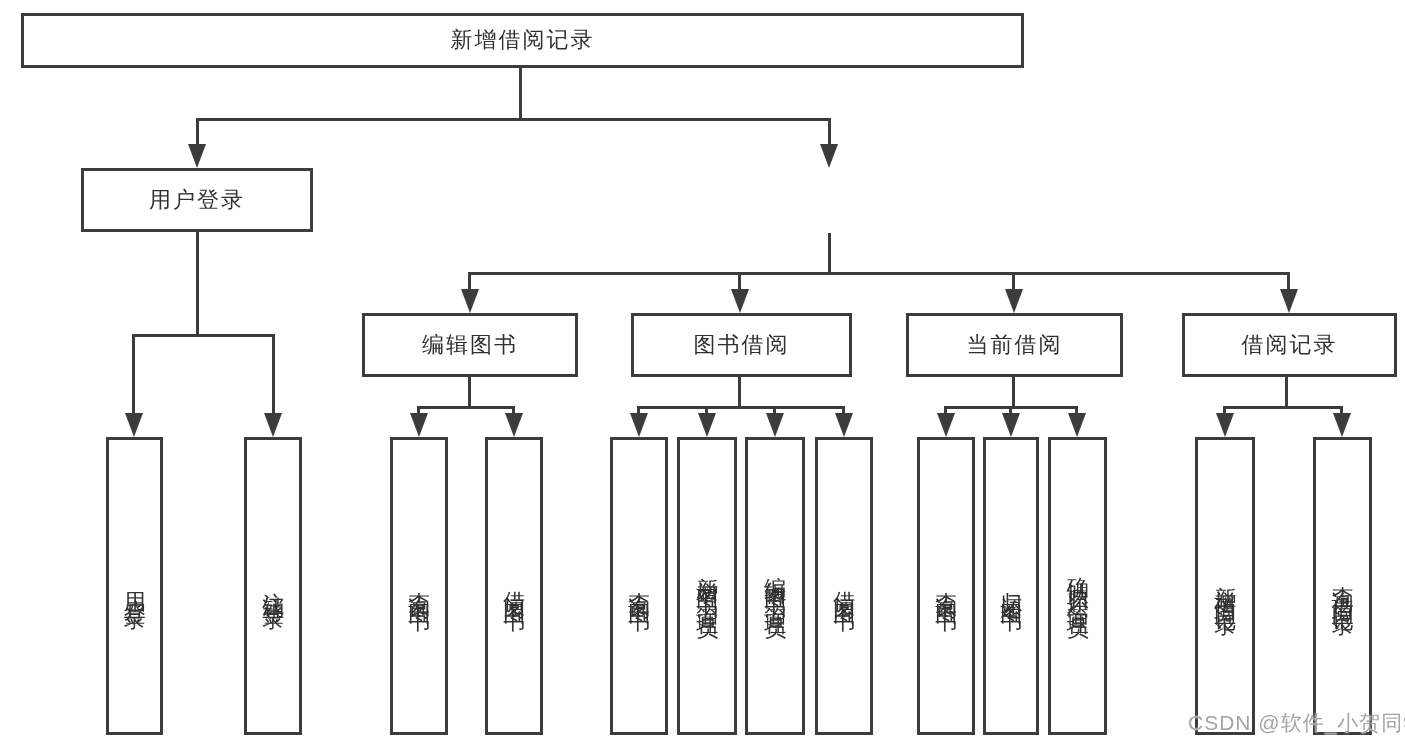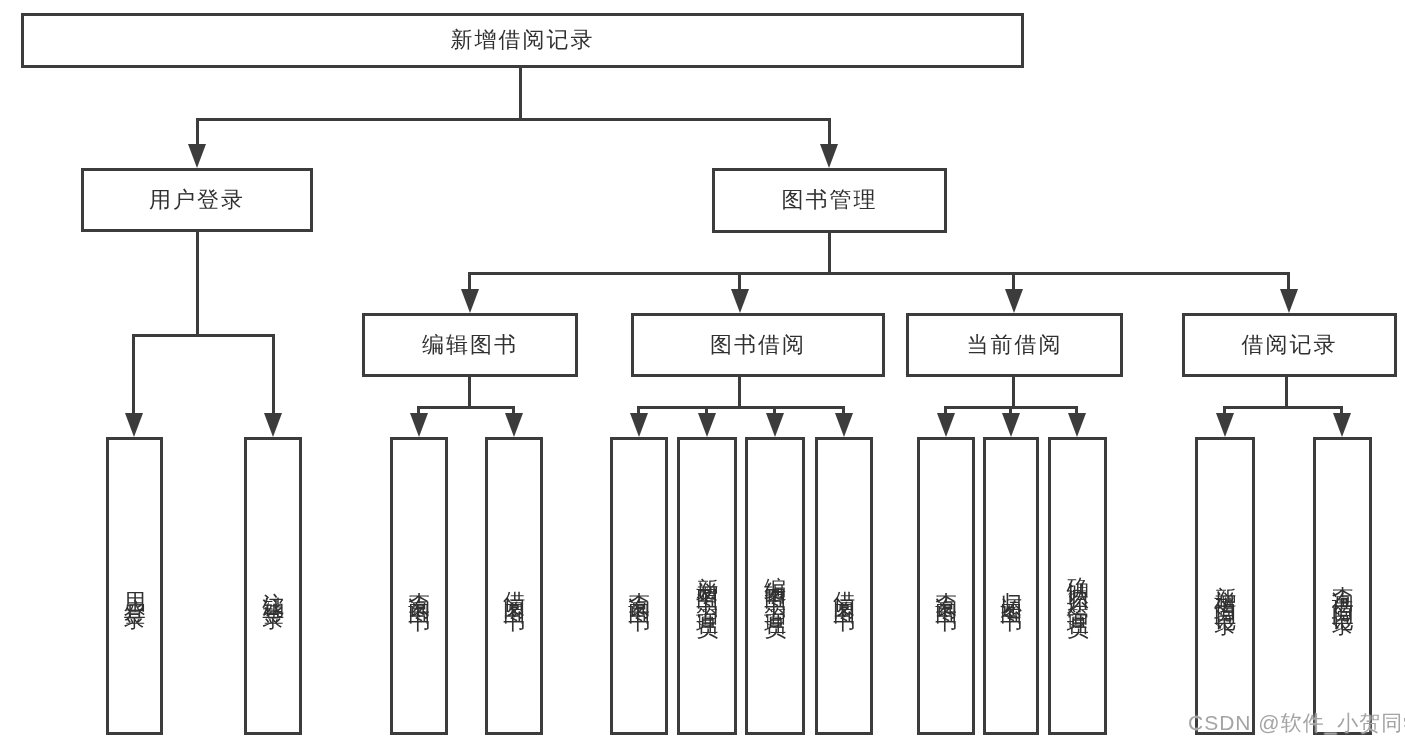--- a/index.html
+++ b/index.html
@@ -54,24 +54,23 @@
   }
 </style>
 </head>
 <body>
 
 <div class="canvas">
 
   <div class="node" style="left:21px;top:13px;width:1003px;height:55px">新增借阅记录</div>
 
   <div class="node" style="left:81px;top:168px;width:232px;height:64px">用户登录</div>
-  <div class="node" style="left:712px;top:168px;width:235px;height:65px">图书管理</div>
 
   <div class="node" style="left:362px;top:313px;width:216px;height:64px">编辑图书</div>
-  <div class="node" style="left:631px;top:313px;width:254px;height:64px">图书借阅</div>
+  <div class="node" style="left:631px;top:313px;width:221px;height:64px">图书借阅</div>
   <div class="node" style="left:906px;top:313px;width:217px;height:64px">当前借阅</div>
   <div class="node" style="left:1182px;top:313px;width:215px;height:64px">借阅记录</div>
 
   <div class="node v" style="left:106px;top:437px;width:57px;height:298px">用户登录</div>
   <div class="node v" style="left:244px;top:437px;width:58px;height:298px">注销登录</div>
 
   <div class="node v" style="left:390px;top:437px;width:58px;height:298px">查询图书</div>
   <div class="node v" style="left:485px;top:437px;width:58px;height:298px">借阅图书</div>
 
   <div class="node v" style="left:610px;top:437px;width:58px;height:298px">查询图书</div>

